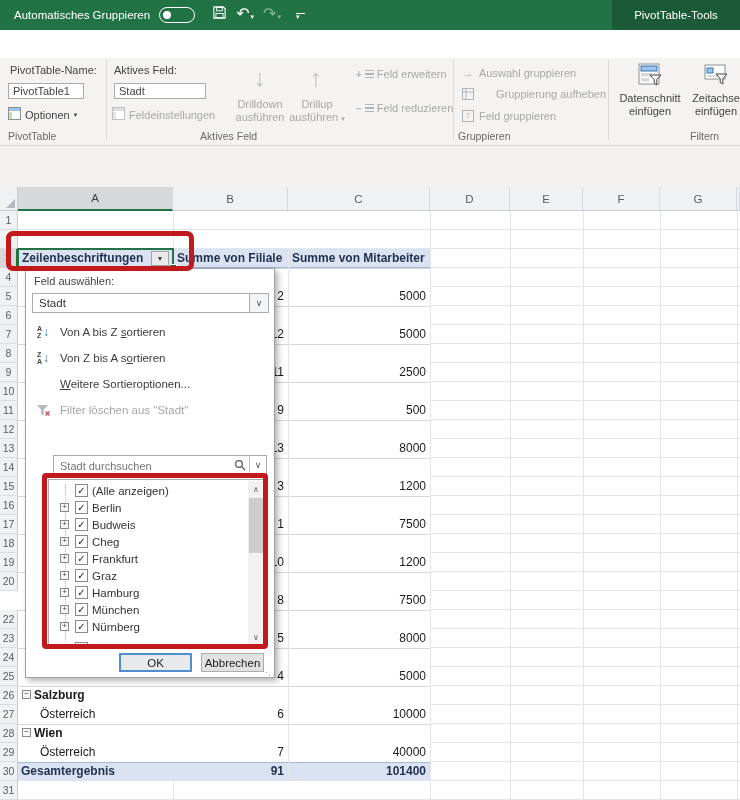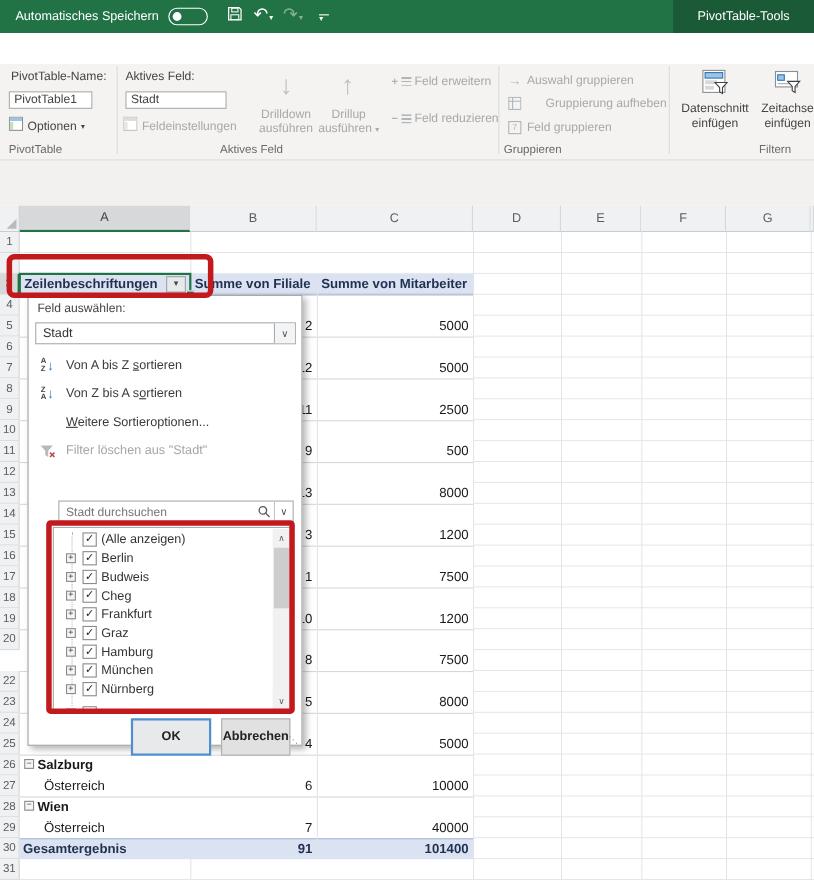--- a/index.html
+++ b/index.html
@@ -100,35 +100,35 @@
   .treeline{position:absolute;left:16px;top:4px;bottom:4px;width:0;border-left:1px dotted #b8b8b8;}
   .litem{position:absolute;left:0;width:195px;height:17px;display:flex;align-items:center;font-size:11.5px;color:#333;}
   .litem .exp{position:absolute;left:11px;}
   .cbx{position:absolute;left:26px;width:13px;height:13px;border:1px solid #8a8a8a;box-sizing:border-box;background:#fff;
        font-size:10px;line-height:11px;text-align:center;color:#222;font-weight:bold;}
   .litem .lbl{position:absolute;left:43px;white-space:nowrap;}
   .sb-track{position:absolute;right:1px;top:1px;width:16px;height:164px;background:#f1f1f1;}
   .sb-btn{position:absolute;right:1px;width:16px;height:16px;background:#f1f1f1;color:#606060;font-size:8px;
           display:flex;align-items:center;justify-content:center;}
   .sb-thumb{position:absolute;right:2px;top:18px;width:14px;height:55px;background:#cdcdcd;}
-  .btn{height:34px;box-sizing:border-box;font-size:11.5px;color:#222;display:flex;align-items:center;justify-content:center;font-weight:bold;}
+  .btn{height:19px;box-sizing:border-box;font-size:11.5px;color:#222;display:flex;align-items:center;justify-content:center;}
   .btn.ok{left:93px;top:384px;width:73px;background:#e7e9eb;border:2px solid #4f8fd0;}
   .btn.cancel{left:175px;top:384px;width:63px;background:#e1e1e1;border:1px solid #adadad;}
   .grip{left:236px;top:398px;font-size:9px;color:#9a9a9a;}
   
   .redbox{border:5px solid #c2191d;box-sizing:border-box;z-index:60;border-radius:7px;}
 </style>
 </head>
 <body>
 
 <div class="stage">
 
   <div class="abs titlebar">
     <div class="abs tb-left">
-      <span>Automatisches Speichern</span>
+      <span>Automatisches Gruppieren</span>
       <span class="toggle">
           <span class="dot"></span>
         </span>
       <span class="tb-ico" style="margin-left:8px;">
         <svg width="15" height="15" viewBox="0 0 16 16">
             <path d="M2 2h10l2 2v10H2z" fill="none" stroke="#fff" stroke-width="1.2"></path>
             <rect x="5" y="2.6" width="6" height="3.6" fill="none" stroke="#fff" stroke-width="1"></rect>
             <rect x="4.2" y="9" width="7.6" height="4.6" fill="none" stroke="#fff" stroke-width="1"></rect>
           </svg>
       </span>

